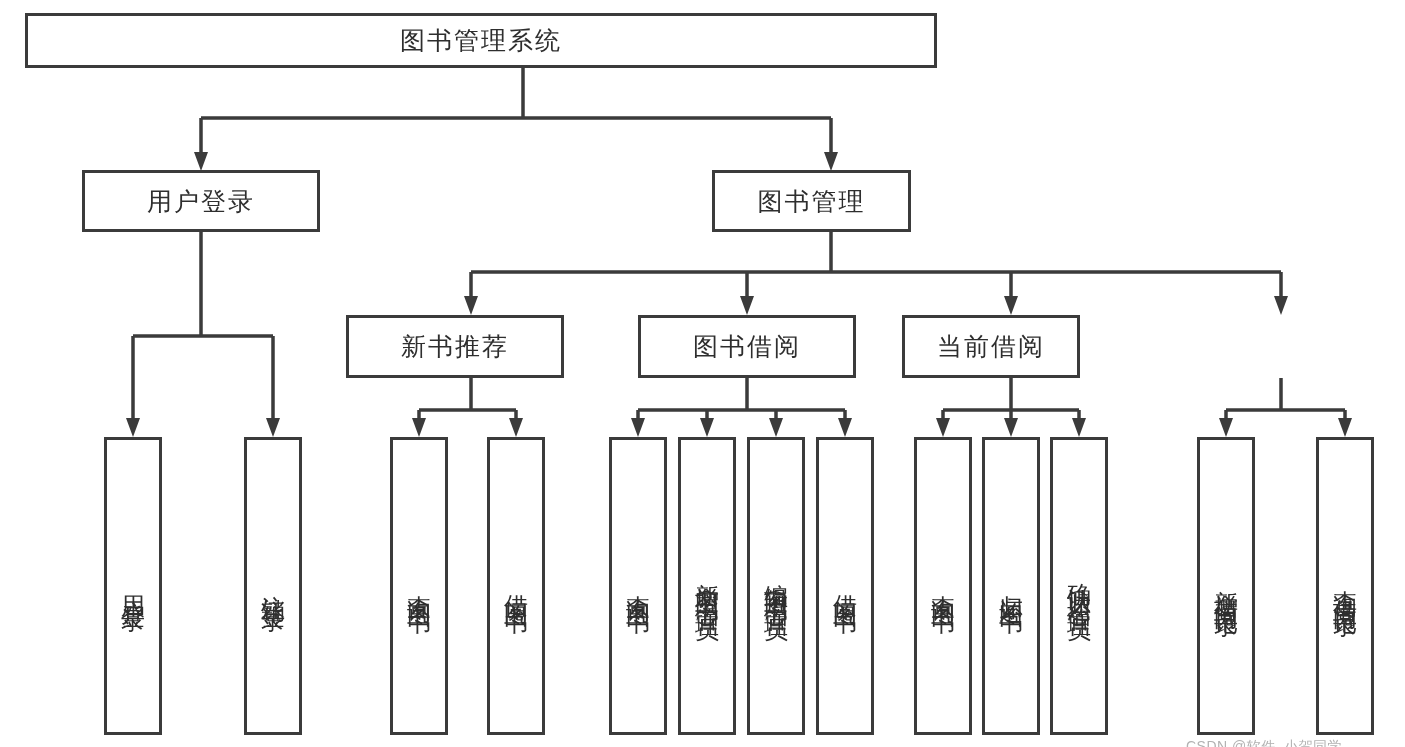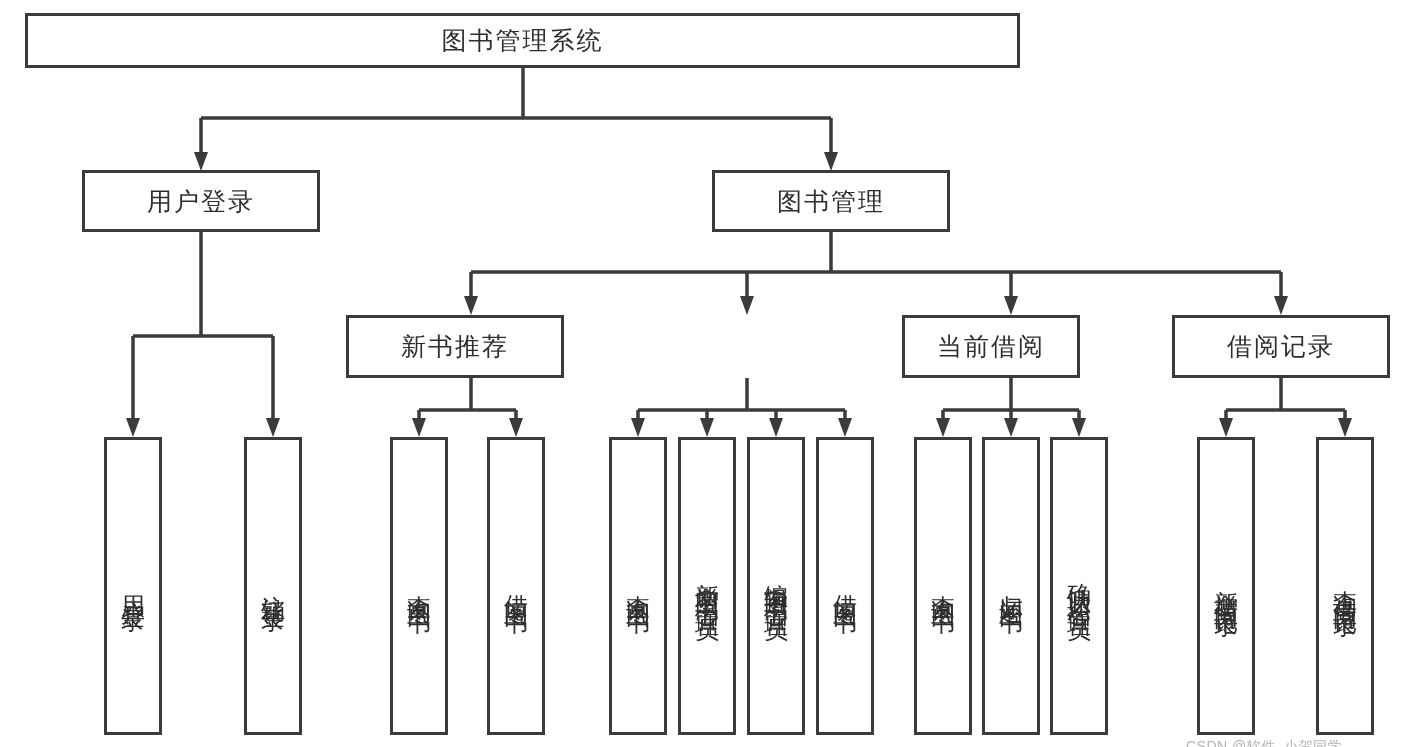--- a/index.html
+++ b/index.html
@@ -43,28 +43,28 @@
       M464 296 L478 296 L471 315 Z  M740 296 L754 296 L747 315 Z
       M1004 296 L1018 296 L1011 315 Z  M1274 296 L1288 296 L1281 315 Z
       M412 418 L426 418 L419 437 Z  M509 418 L523 418 L516 437 Z
       M631 418 L645 418 L638 437 Z  M700 418 L714 418 L707 437 Z
       M769 418 L783 418 L776 437 Z  M838 418 L852 418 L845 437 Z
       M936 418 L950 418 L943 437 Z  M1004 418 L1018 418 L1011 437 Z
       M1072 418 L1086 418 L1079 437 Z
       M1219 418 L1233 418 L1226 437 Z  M1338 418 L1352 418 L1345 437 Z"></path>
   </svg>
 
-  <div class="node node-h" style="left:25px; top:13px; width:995px; height:55px">图书管理系统</div>
+  <div class="node node-h" style="left:25px; top:13px; width:912px; height:55px">图书管理系统</div>
 
   <div class="node node-h" style="left:82px; top:170px; width:238px; height:62px">用户登录</div>
-  <div class="node node-h" style="left:712px; top:170px; width:238px; height:62px">图书管理</div>
+  <div class="node node-h" style="left:712px; top:170px; width:199px; height:62px">图书管理</div>
 
   <div class="node node-h" style="left:346px; top:315px; width:218px; height:63px">新书推荐</div>
+  <div class="node node-h" style="left:638px; top:315px; width:218px; height:63px">图书借阅</div>
   <div class="node node-h" style="left:902px; top:315px; width:178px; height:63px">当前借阅</div>
-  <div class="node node-h" style="left:1172px; top:315px; width:218px; height:63px">借阅记录</div>
 
   <div class="node node-v" style="left:104px; top:437px; width:58px; height:298px">用户登录</div>
   <div class="node node-v" style="left:244px; top:437px; width:58px; height:298px">注销登录</div>
 
   <div class="node node-v" style="left:390px; top:437px; width:58px; height:298px">查询图书</div>
   <div class="node node-v" style="left:487px; top:437px; width:58px; height:298px">借阅图书</div>
 
   <div class="node node-v" style="left:609px; top:437px; width:58px; height:298px">查询图书</div>
   <div class="node node-v" style="left:678px; top:437px; width:58px; height:298px">新增图书（管理员）</div>
   <div class="node node-v" style="left:747px; top:437px; width:58px; height:298px">编辑图书（管理员）</div>

